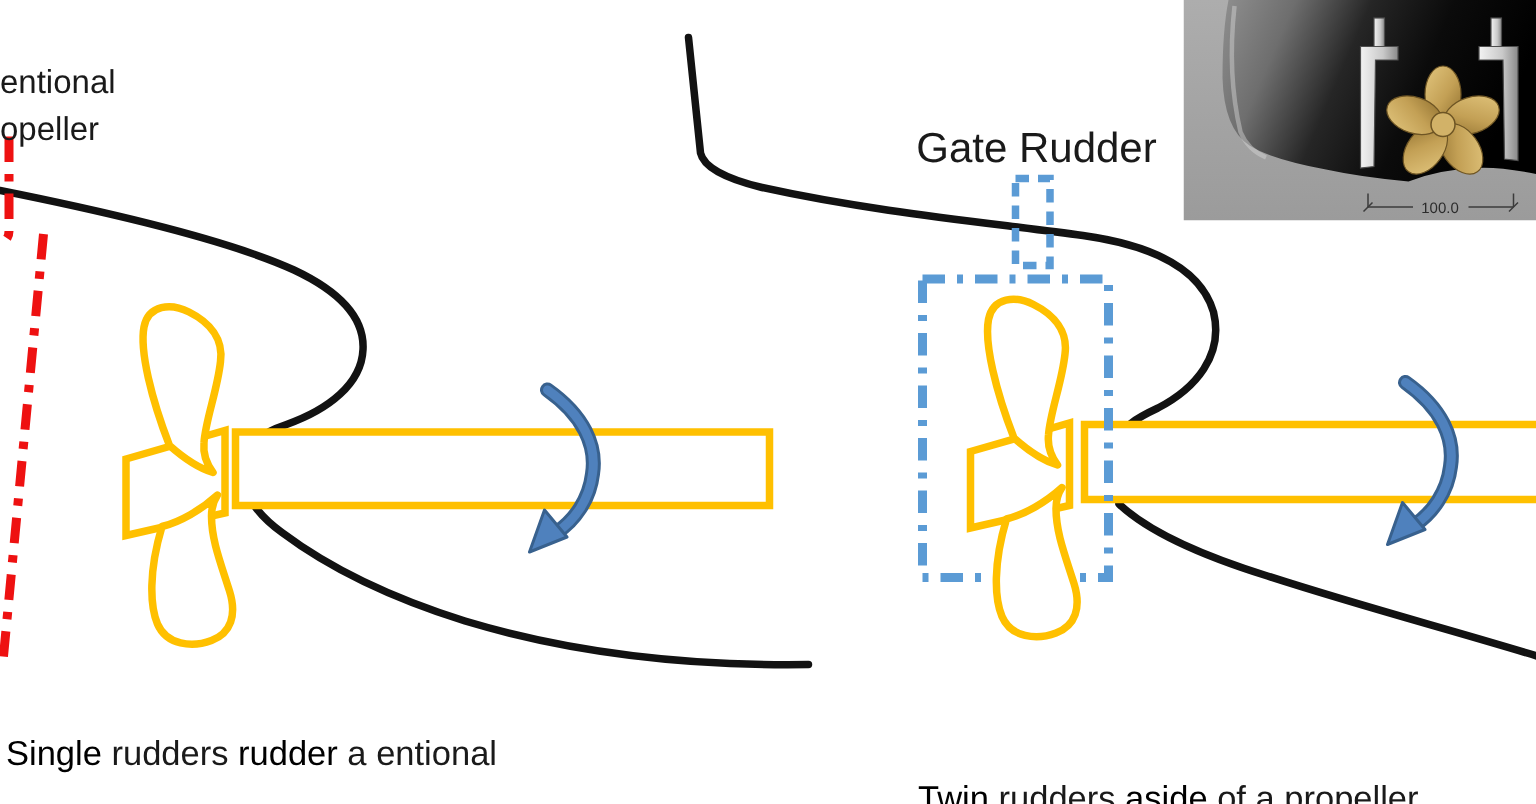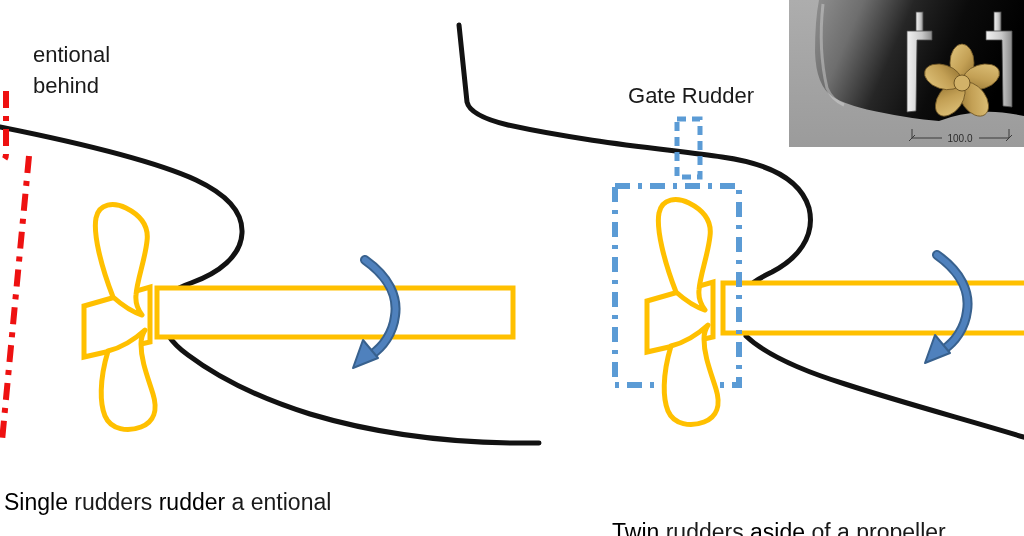--- a/index.html
+++ b/index.html
@@ -2,22 +2,22 @@
 <html><head>
 <meta charset="utf-8">
 <style>
   html,body{margin:0;padding:0;background:#fff;}
   #canvas{
     position:relative;width:1024px;height:536px;background:#ffffff;overflow:hidden;
     font-family:"Liberation Sans",sans-serif;
   }
   #diagram-svg{position:absolute;left:0;top:0;}
   .lbl{position:absolute;color:#1a1a1a;}
-  #cropped-label{left:0px;top:39px;font-size:22px;line-height:31px;white-space:nowrap;padding-left:33px;}
-  #gate-rudder-label{left:600px;top:83px;width:182px;text-align:center;font-size:22px;}
+  #cropped-label{left:0px;top:39px;font-size:22px;line-height:31px;white-space:nowrap;}
+  #gate-rudder-label{left:600px;top:83px;width:182px;text-align:center;font-size:28px;}
   .caption{position:absolute;font-size:23px;color:#1a1a1a;white-space:nowrap;}
   #caption-left{left:4px;top:489px;}
   #caption-right{left:612px;top:486px;margin-top:33px;}
   .red{color:#000000;}
   #stern-photo{position:absolute;left:789px;top:0px;width:257px;height:147px;}
   #photo-svg{display:block;}
 </style>
 </head>
 <body>
 
@@ -63,21 +63,21 @@
 
     <use href="#propeller-shape"></use>
     <use href="#propeller-shape" transform="translate(563,-5)"></use>
 
     <use href="#rotation-arrow-shape"></use>
     <use href="#rotation-arrow-shape" transform="translate(572,-5)"></use>
   </svg>
 
   <div class="lbl" id="cropped-label">
     <div>entional</div>
-    <div>behind</div>
+    <div>opeller</div>
   </div>
 
   <div class="lbl" id="gate-rudder-label">Gate Rudder</div>
 
   <div class="caption" id="caption-left"><span class="red">Single</span><span> rudders </span><span class="red">rudder</span><span> a entional</span></div>
 
   <div class="caption" id="caption-right"><span class="red">Twin</span><span> rudders </span><span class="red">aside</span><span> of a propeller</span></div>
 
   <div id="stern-photo">
     <svg id="photo-svg" width="235" height="147" viewBox="0 0 235 147">

